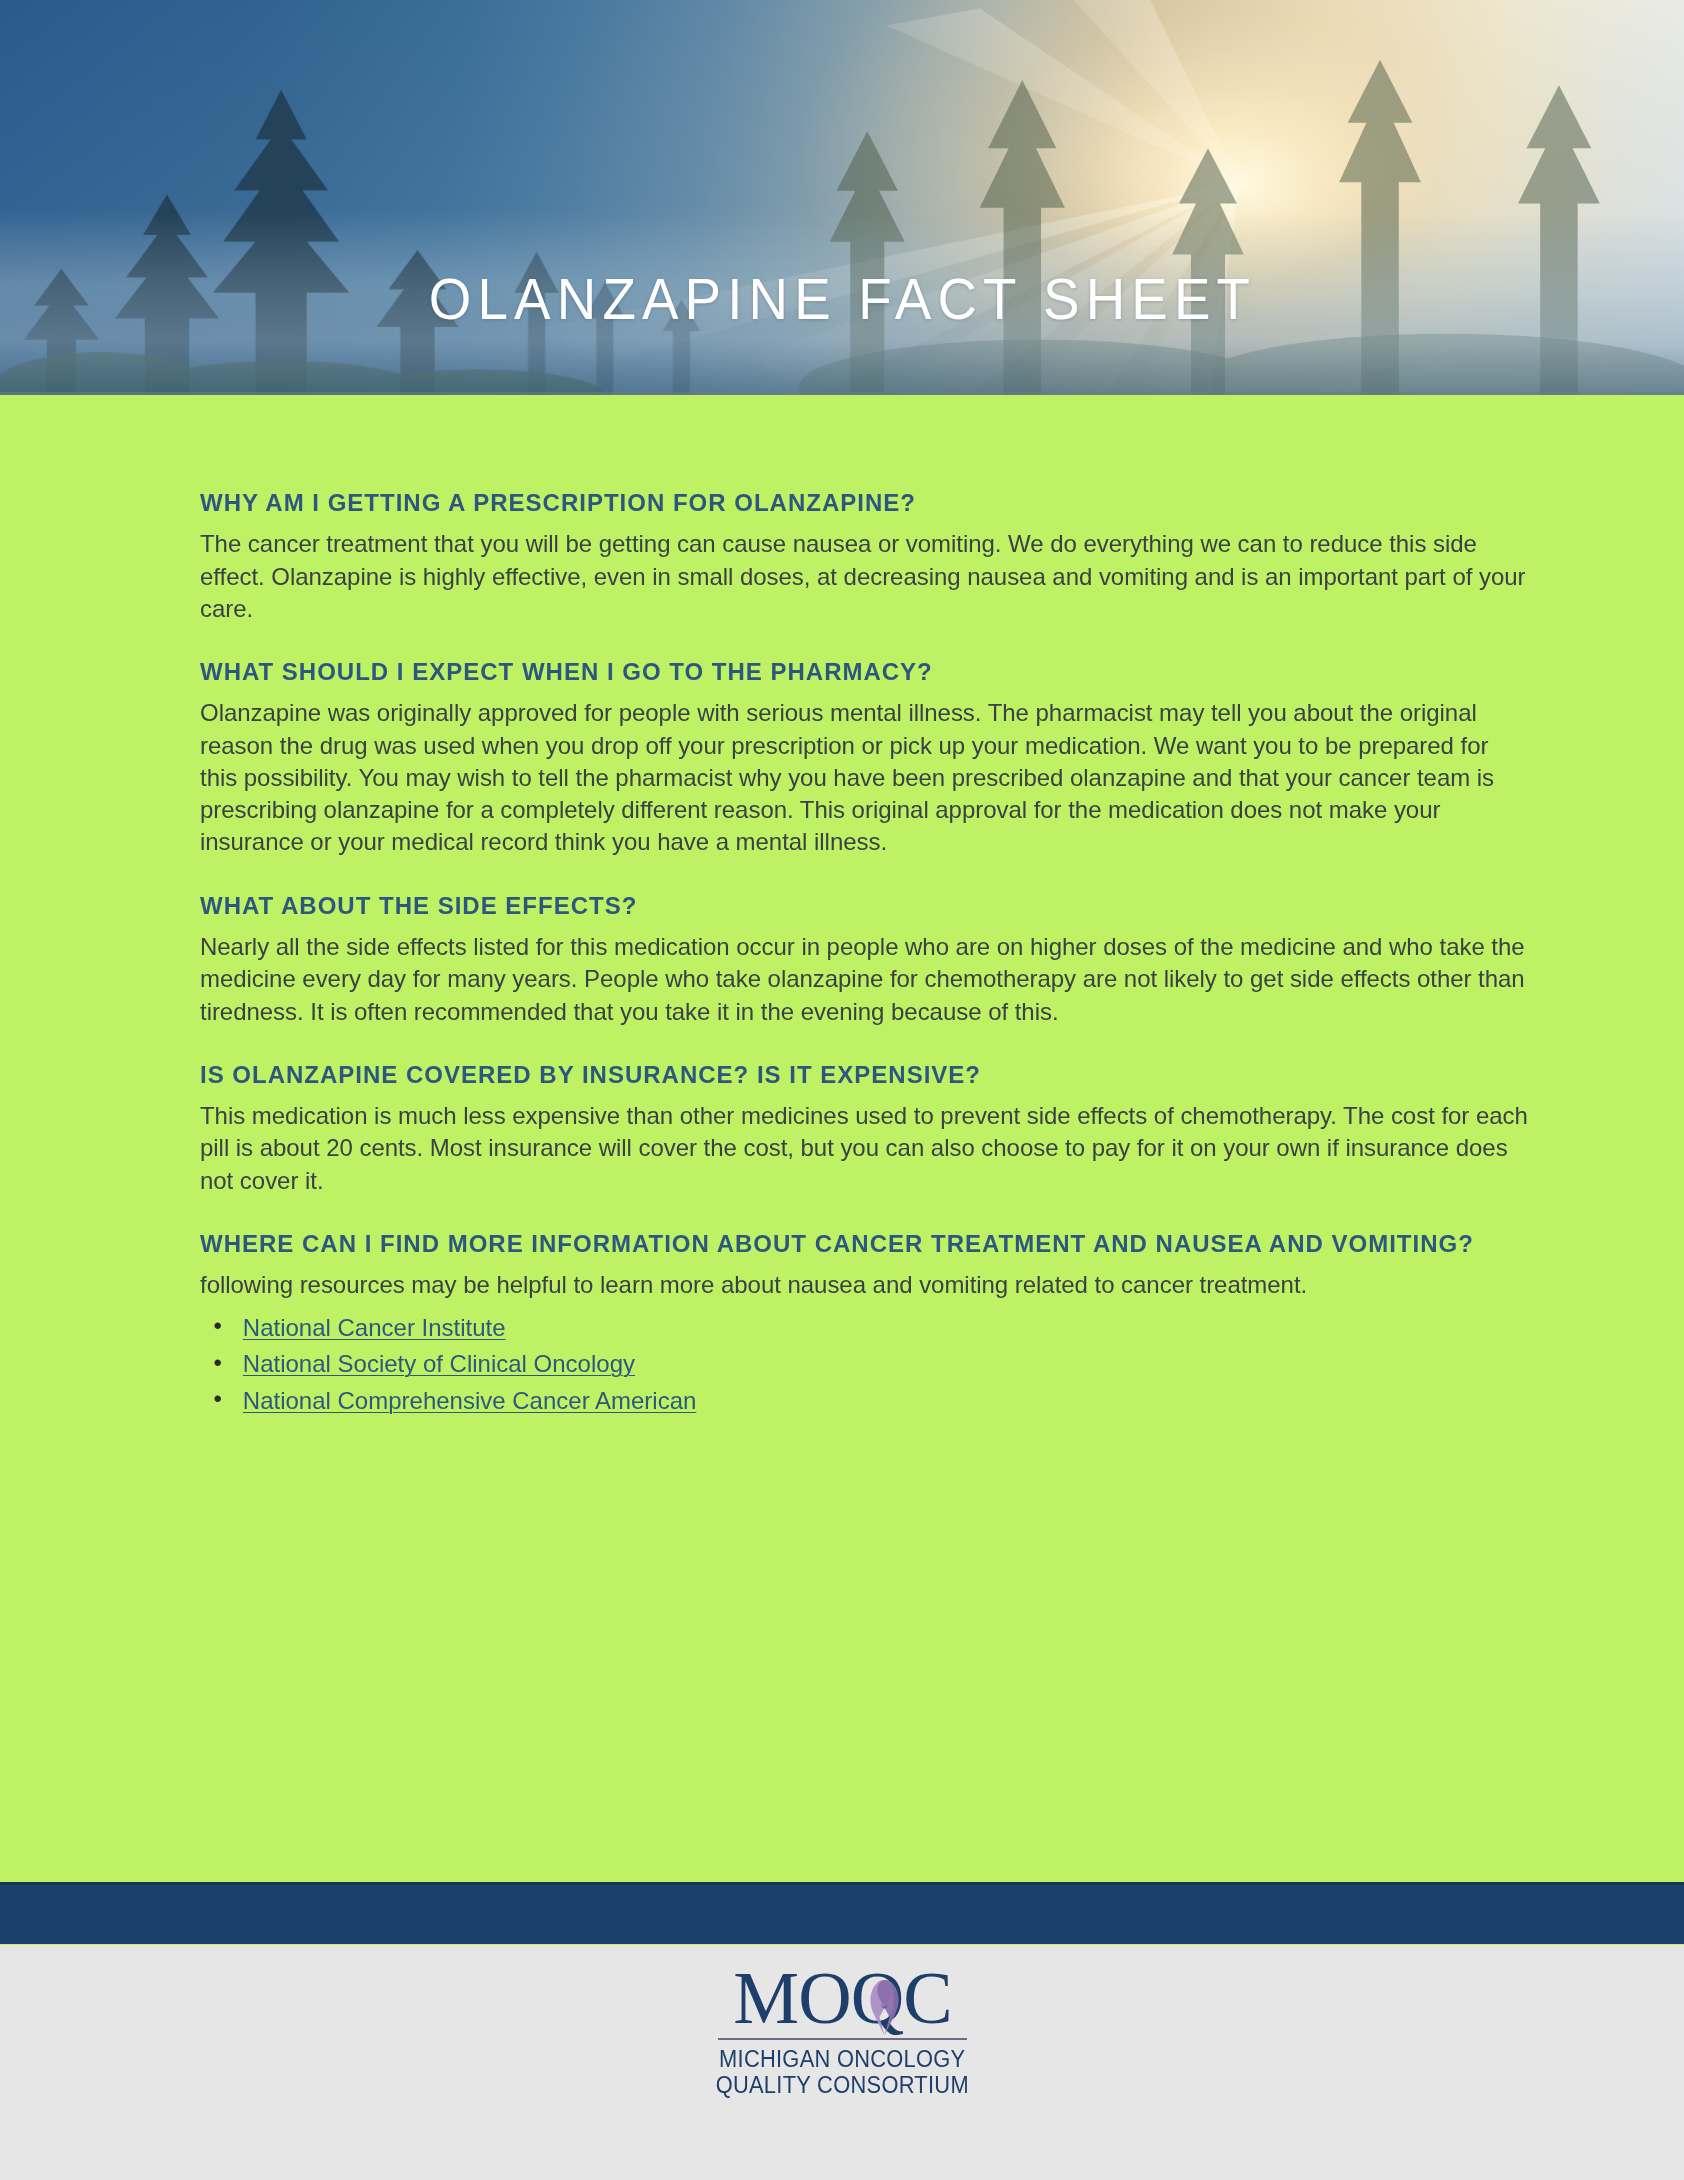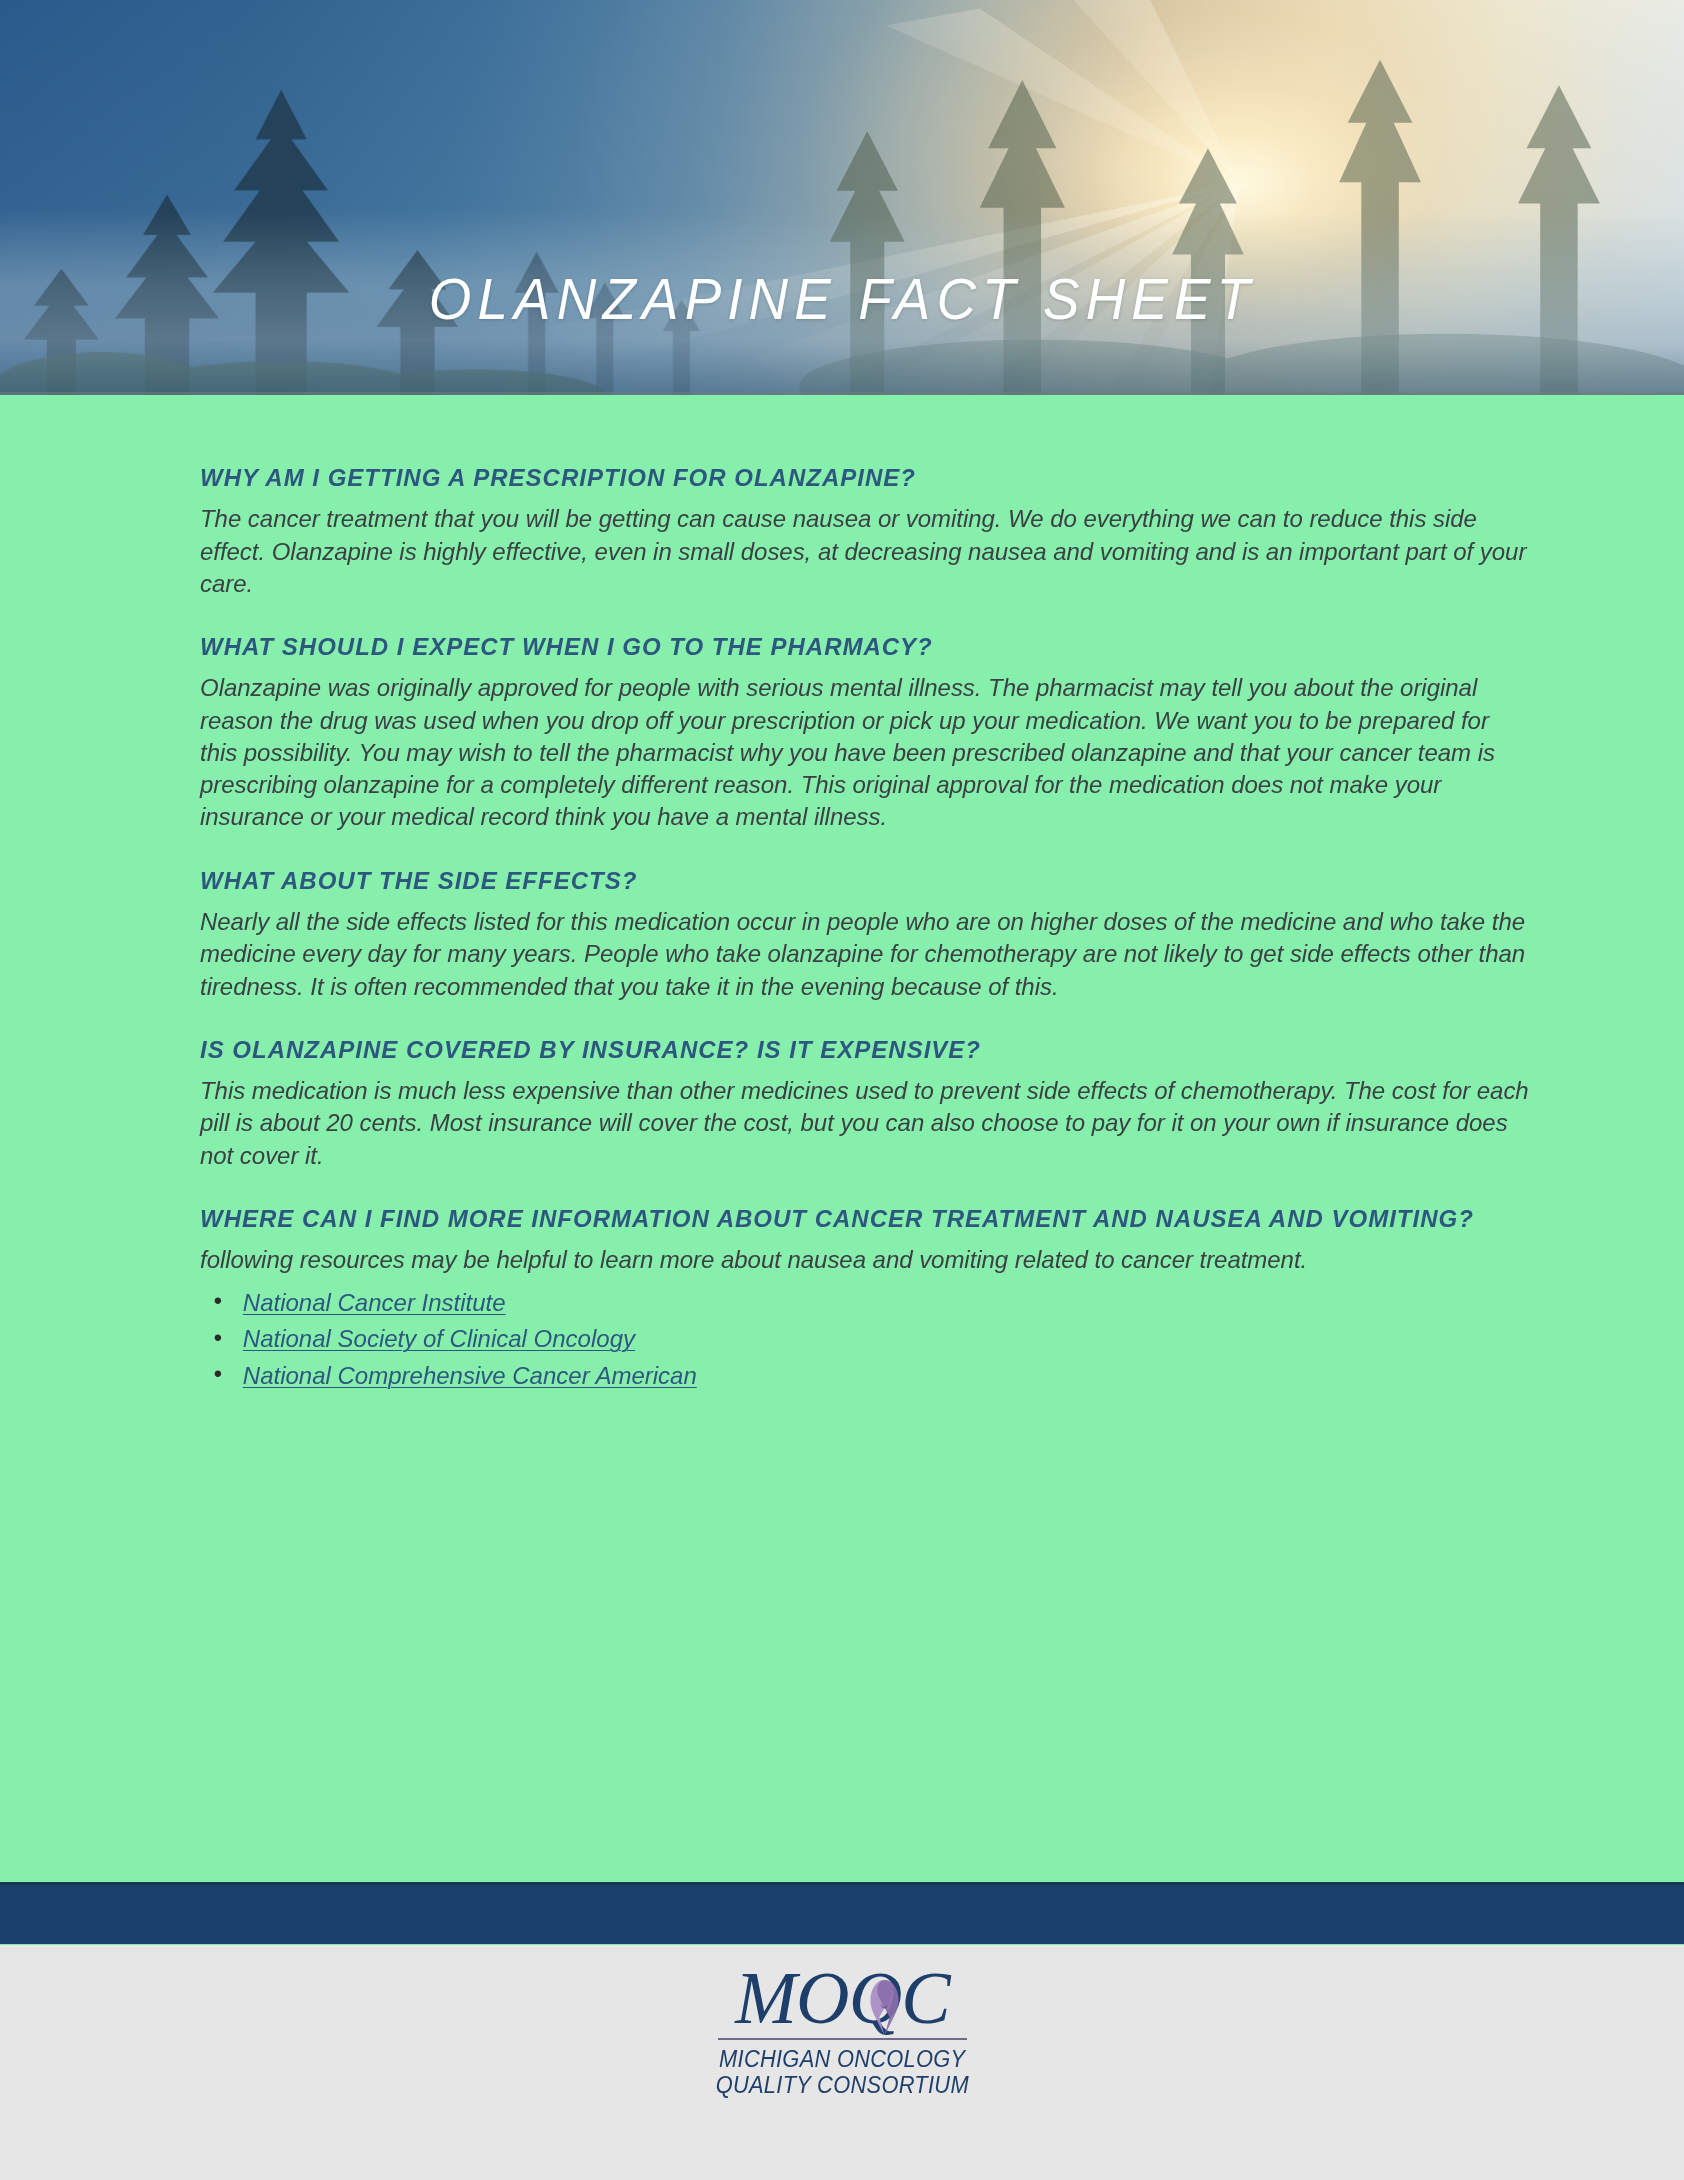--- a/index.html
+++ b/index.html
@@ -10,22 +10,21 @@
     height:2181px;
     background:#ffffff;
     font-family:"Liberation Sans", sans-serif;
     overflow:hidden;
   }
 
   .page {
     position:relative;
     width:1685px;
     height:2181px;
-    background:#86efac;
-    font-style:italic;
+    background:#bef264;
   }
 
   
   .hero {
     position:relative;
     width:1685px;
     height:395px;
     overflow:hidden;
     background:#1d3a5c;
   }
@@ -122,21 +121,21 @@
     position:absolute;
     left:0; bottom:0;
     width:1685px; height:2.6px;
     background:rgba(110,125,130,0.55);
   }
 
   
   .content {
     position:absolute;
     left:200px;
-    top:462px;
+    top:487px;
     width:1329px;
   }
 
   .section { margin-bottom:31px; }
   .section:last-of-type { margin-bottom:0; }
 
   h2.section-heading {
     color:#2e5780;
     font-family:"Liberation Sans", sans-serif;
     font-size:24px;

